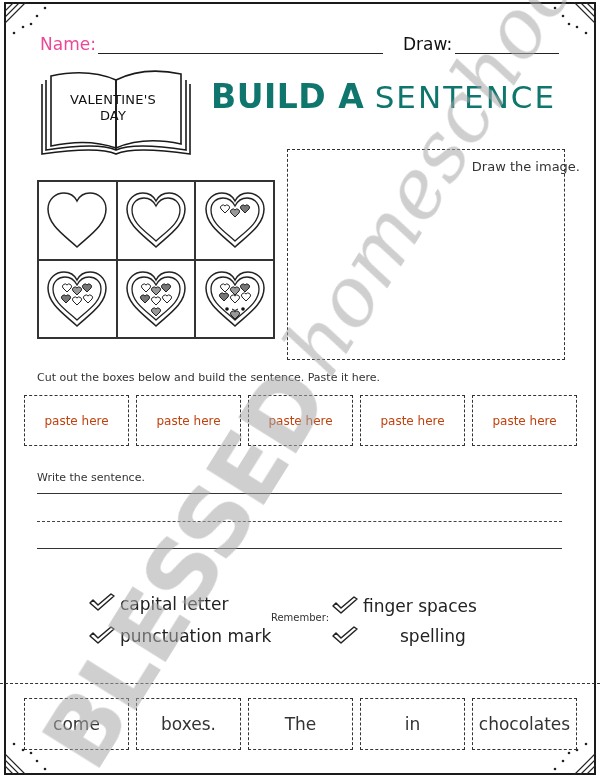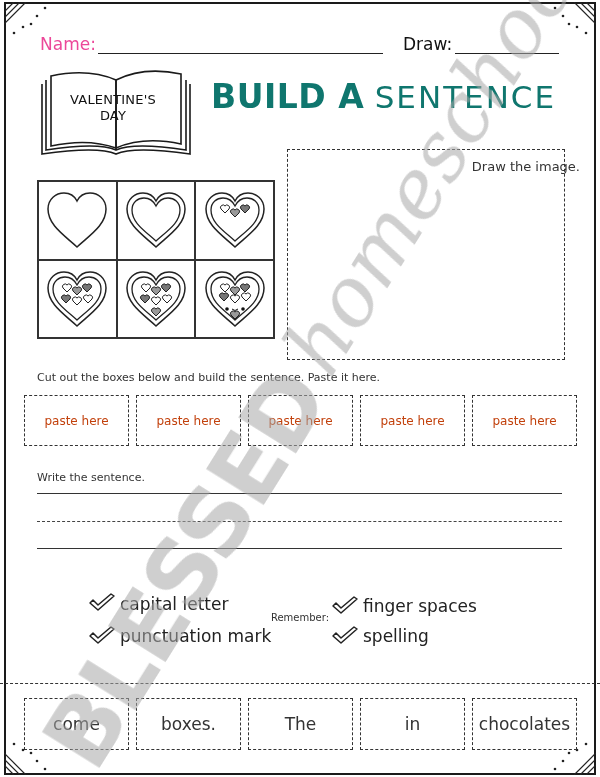--- a/index.html
+++ b/index.html
@@ -229,21 +229,21 @@
       <path d="M3 11 L11 18 L27 4 L24 2 L11 13 L6 8 Z" fill="none" stroke="#222" stroke-width="1.5" stroke-linejoin="round"></path>
     </svg>
   <span>punctuation mark</span>
 </div>
 <div class="check-item" style="left:330px; top:595px;">
   <svg viewBox="0 0 30 22">
       <path d="M3 11 L11 18 L27 4 L24 2 L11 13 L6 8 Z" fill="none" stroke="#222" stroke-width="1.5" stroke-linejoin="round"></path>
     </svg>
   <span>finger spaces</span>
 </div>
-<div class="check-item" style="left:330px; top:625px;">
+<div class="check-item" style="left:330px; top:625px;gap:37px;">
   <svg viewBox="0 0 30 22">
       <path d="M3 11 L11 18 L27 4 L24 2 L11 13 L6 8 Z" fill="none" stroke="#222" stroke-width="1.5" stroke-linejoin="round"></path>
     </svg>
   <span>spelling</span>
 </div>
 
 <div class="cut-line"></div>
 <div class="word-row">
   <div class="word-box">come</div>
   <div class="word-box">boxes.</div>

